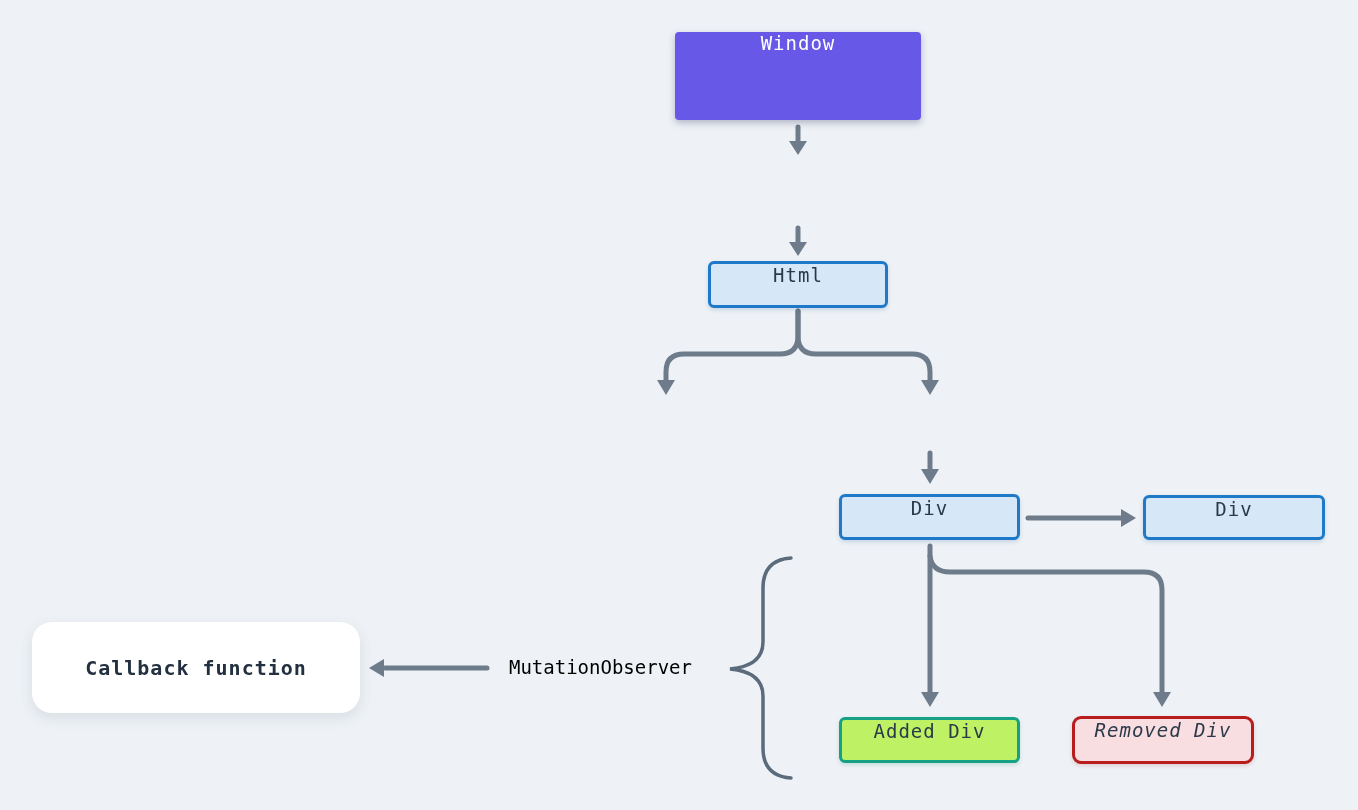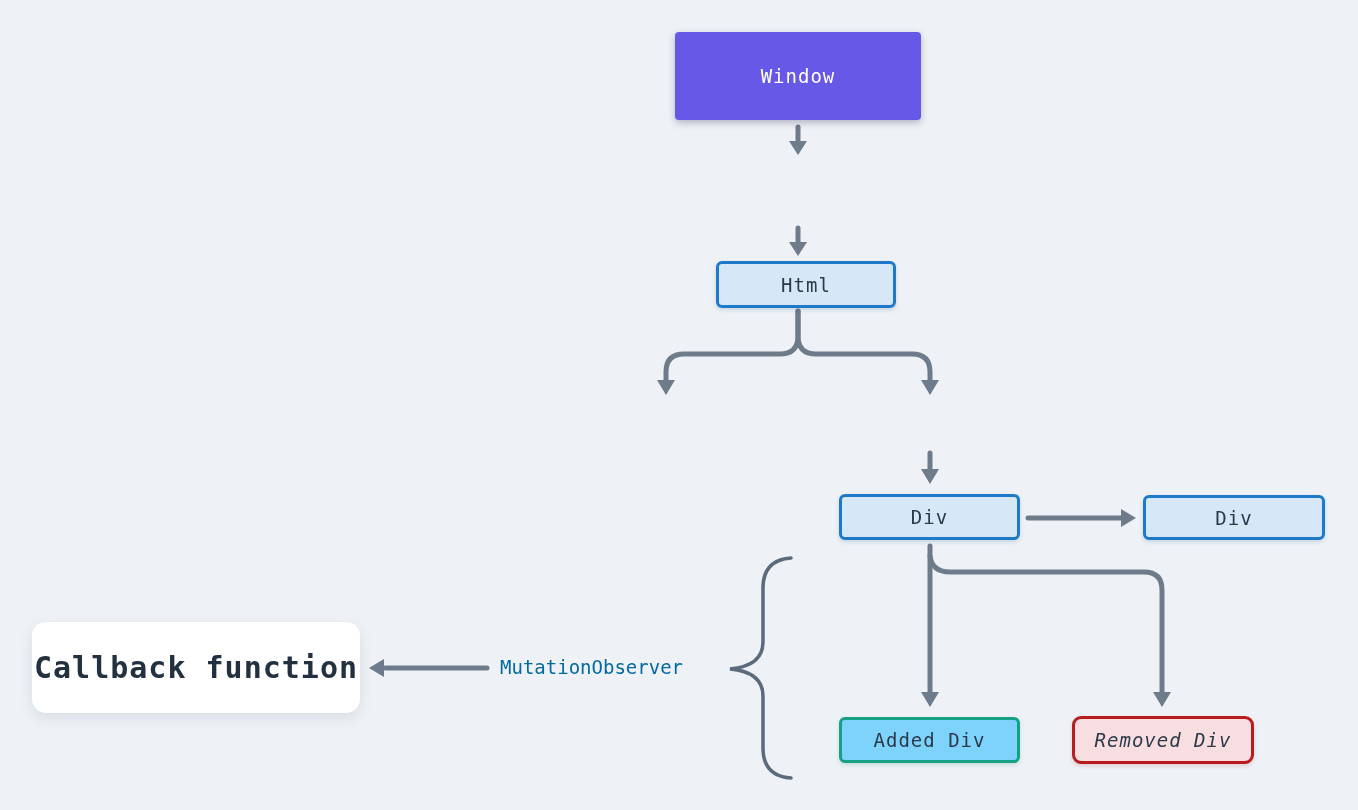--- a/index.html
+++ b/index.html
@@ -13,21 +13,21 @@
     overflow: hidden;
   }
   .connectors {
     position: absolute;
     left: 0; top: 0;
     width: 1358px; height: 810px;
   }
   .node {
     position: absolute;
     display: flex;
-    align-items: center;
+    align-items: flex-start;
     justify-content: center;
     font-size: 19px;
     letter-spacing: 1px;
     color: #2b3949;
   }
   .node-purple {
     background: #6858e8;
     color: #ffffff;
     border-radius: 4px;
     box-shadow: 0 3px 7px rgba(40, 40, 90, 0.30);
@@ -38,59 +38,59 @@
     border-radius: 4px;
     box-shadow: 0 3px 7px rgba(20, 70, 60, 0.30);
   }
   .node-blue {
     background: #d6e7f8;
     border: 3px solid #1e7ac9;
     border-radius: 6px;
     box-shadow: 0 2px 4px rgba(30, 80, 140, 0.18);
   }
   .node-mint {
-    background: #7dd3fc;
+    background: #bef264;
     border: 3px solid #16a085;
     border-radius: 6px;
     box-shadow: 0 2px 4px rgba(20, 110, 90, 0.18);
   }
   .node-pink {
     background: #f8dee1;
     border: 3px solid #b91c1c;
     border-radius: 9px;
     box-shadow: 0 2px 4px rgba(150, 40, 55, 0.18);
     font-style: italic;
   }
   .callback-box {
     position: absolute;
     left: 32px; top: 622px;
     width: 328px; height: 91px;
     background: #ffffff;
-    border-radius: 14px;
+    border-radius: 20px;
     box-shadow: 0 5px 14px rgba(60, 75, 95, 0.12);
     display: flex;
     align-items: center;
     justify-content: center;
-    font-size: 30px;
+    font-size: 20px;
     font-weight: bold;
     letter-spacing: 1px;
     color: #22303f;
   }
   .observer-label {
     position: absolute;
-    left: 500px; top: 656px;
+    left: 480px; top: 656px;
     width: 212px;
-    text-align: left;
+    text-align: right;
     font-size: 19px;
-    color: #0369a1;
+    color: #000000;
   }
   
   .n-window   { left: 675px;  top: 32px;  width: 246px; height: 88px; }
   .n-document { left: 707px;  top: 157px; width: 180px; height: 66px; }
-  .n-html     { left: 708px;  top: 261px; width: 180px; height: 47px; margin-left: 8px; }
+  .n-html     { left: 708px;  top: 261px; width: 180px; height: 47px; }
   .n-head     { left: 575px;  top: 401px; width: 182px; height: 46px; }
   .n-body     { left: 839px;  top: 401px; width: 181px; height: 46px; }
   .n-div-child   { left: 839px;  top: 494px; width: 181px; height: 46px; }
   .n-div-sibling { left: 1143px; top: 495px; width: 182px; height: 45px; }
   .n-added    { left: 839px;  top: 717px; width: 181px; height: 46px; }
   .n-removed  { left: 1072px; top: 716px; width: 182px; height: 48px; }
 </style>
 </head>
 <body>
 

